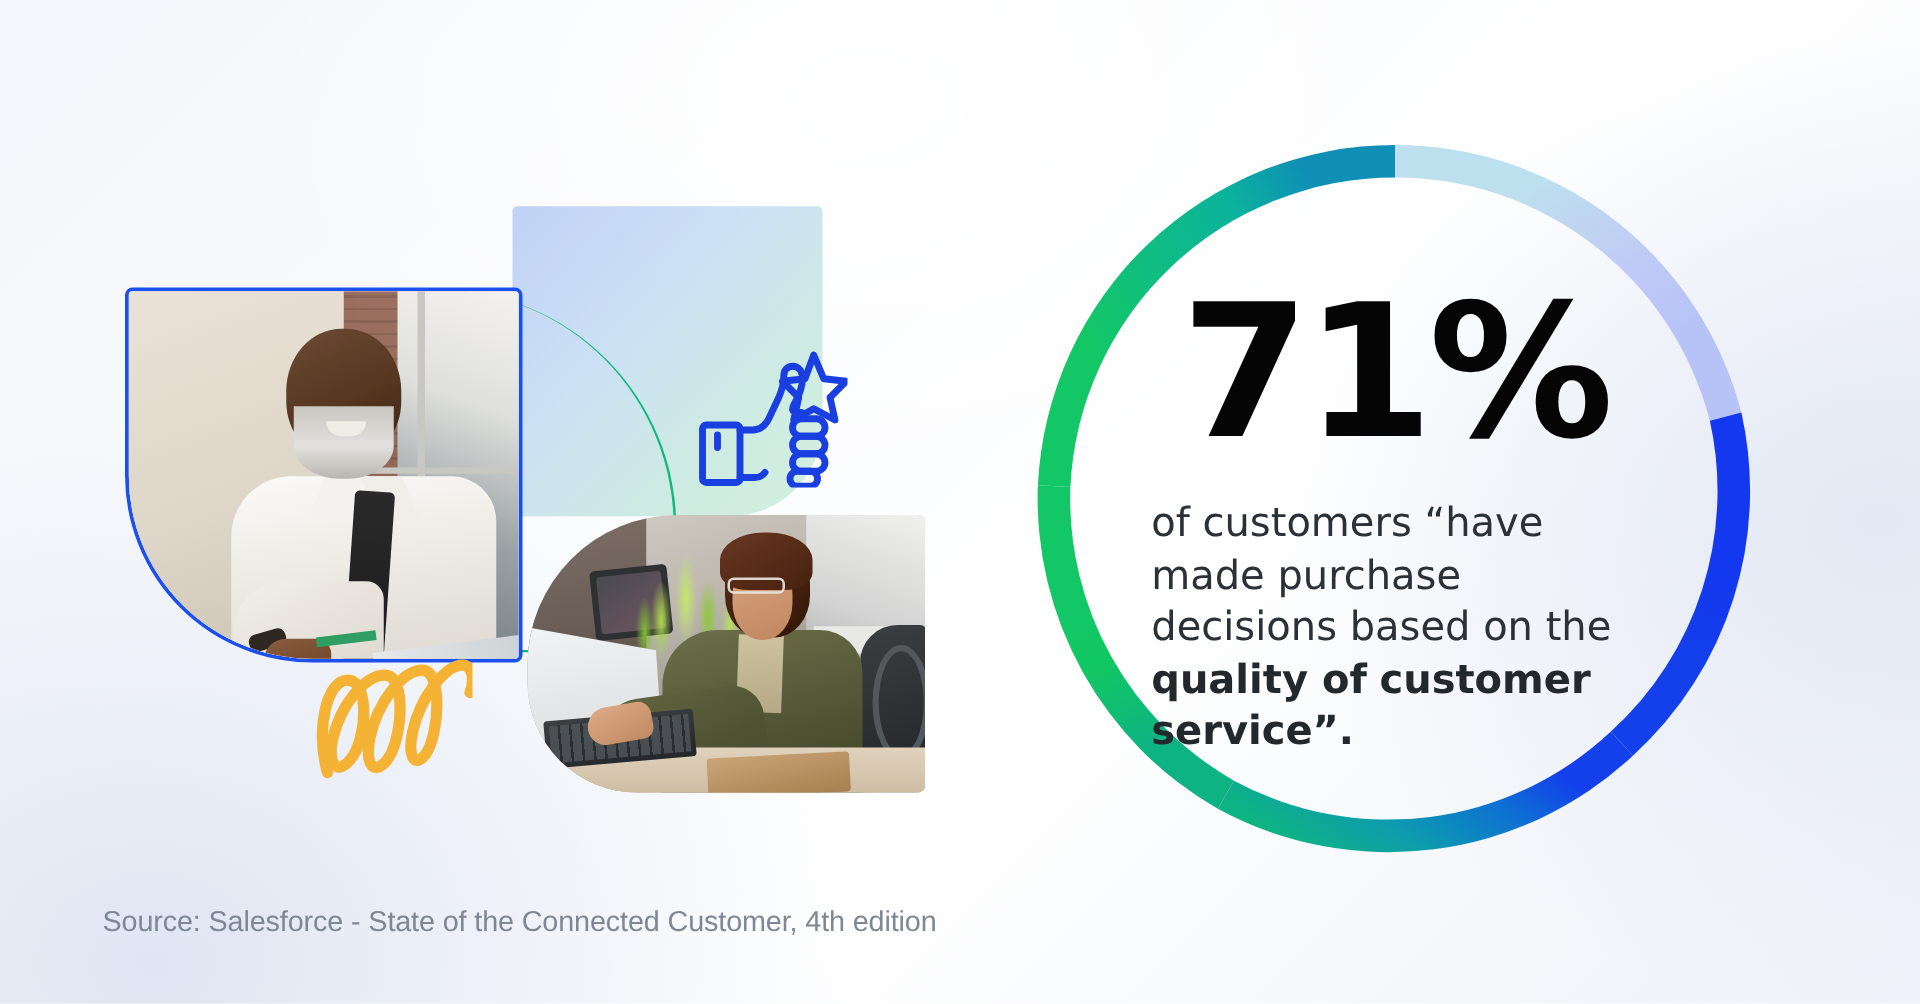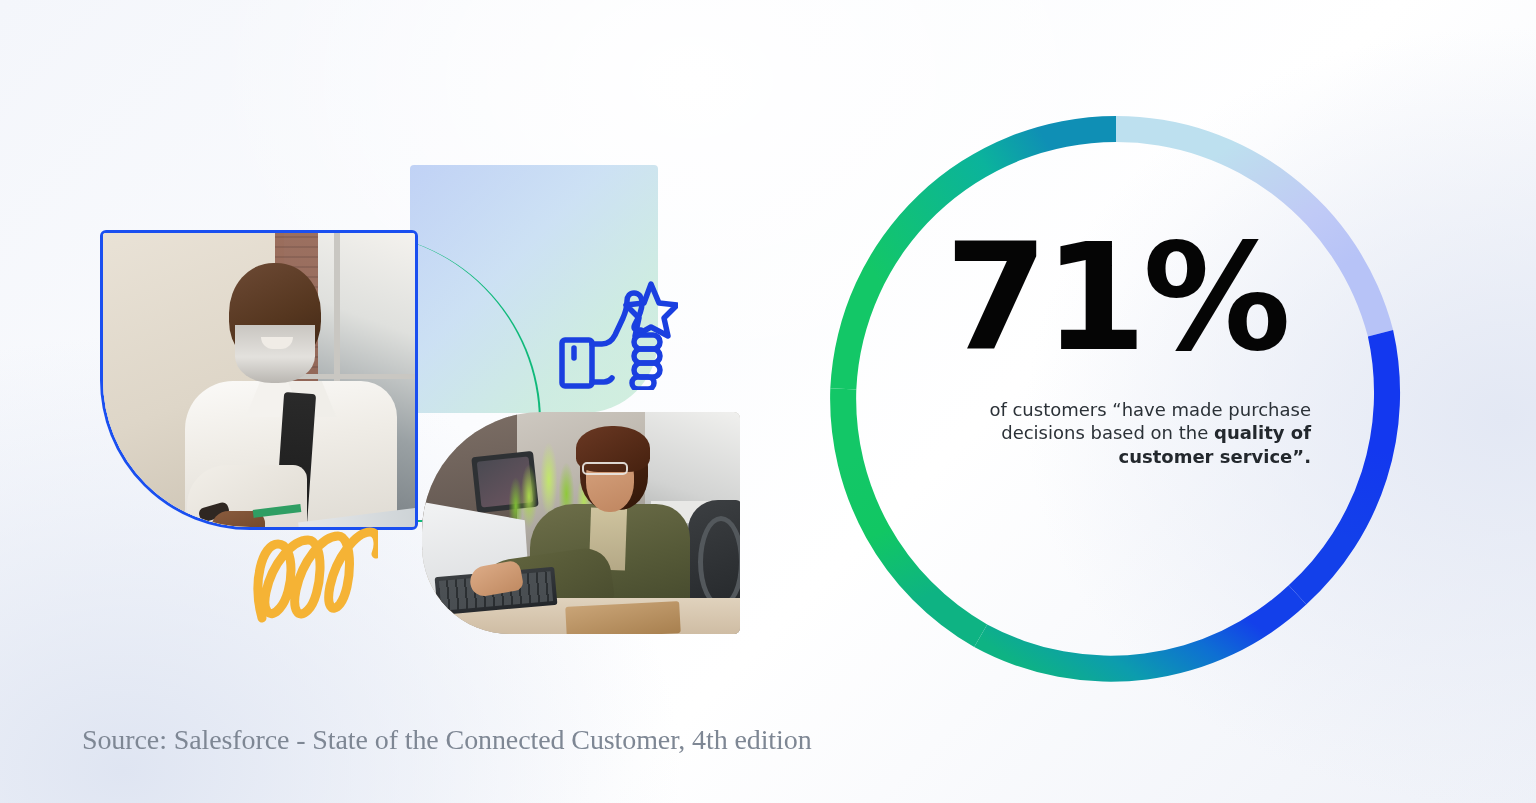--- a/index.html
+++ b/index.html
@@ -201,42 +201,42 @@
 
   
   #donut-wrap { position:absolute; left:806px; top:92px; width:620px; height:620px; }
   #donut-svg  { position:absolute; inset:0; }
 
   #donut-center {
     position:absolute; left:108px; top:128px;
     width:404px; height:364px;
     display:flex; flex-direction:column;
     align-items:center; justify-content:flex-start;
-    text-align:right;
+    text-align:left;
   }
   #big-stat {
     font-family:"DejaVu Sans", sans-serif;
     font-size:148px; font-weight:700; line-height:1;
     letter-spacing:-4px; color:#050505;
     margin-top:4px;
   }
   #stat-desc {
     margin-top:26px;
-    font-size:18px; line-height:1.30;
+    font-size:32px; line-height:1.30;
     color:#2b3137; font-weight:400;
     max-width:390px;
     font-family:"DejaVu Sans", sans-serif;
   }
   #stat-desc b { font-weight:700; color:#23282d; }
 
   
   #source {
     position:absolute; left:82px; top:724px;
-    font-size:28px; color:#7e8794; font-weight:400;
-    font-family:Liberation Serif, serif;
+    font-size:23px; color:#7e8794; font-weight:400;
+    font-family:Liberation Sans, sans-serif;
     letter-spacing:-0.1px;
   }
 </style>
 </head>
 <body>
 
 <div id="stage">
 
 
   <div id="collage">

